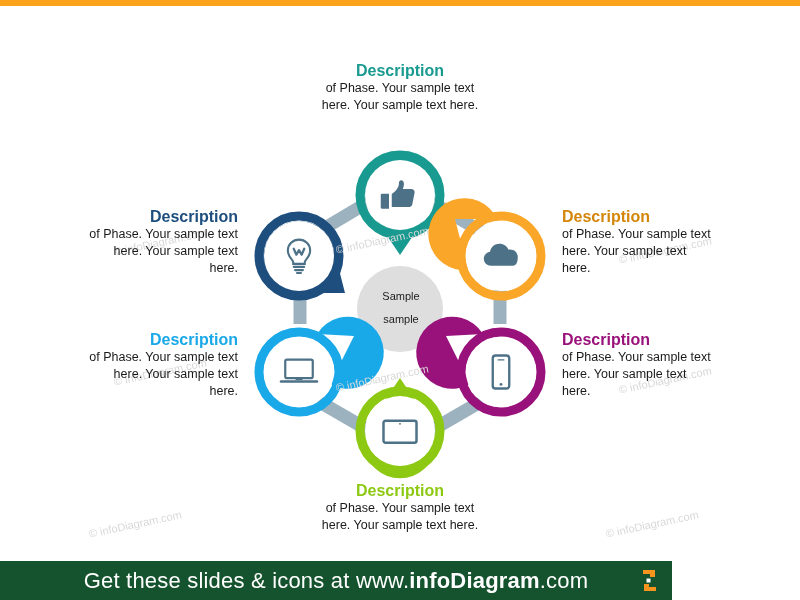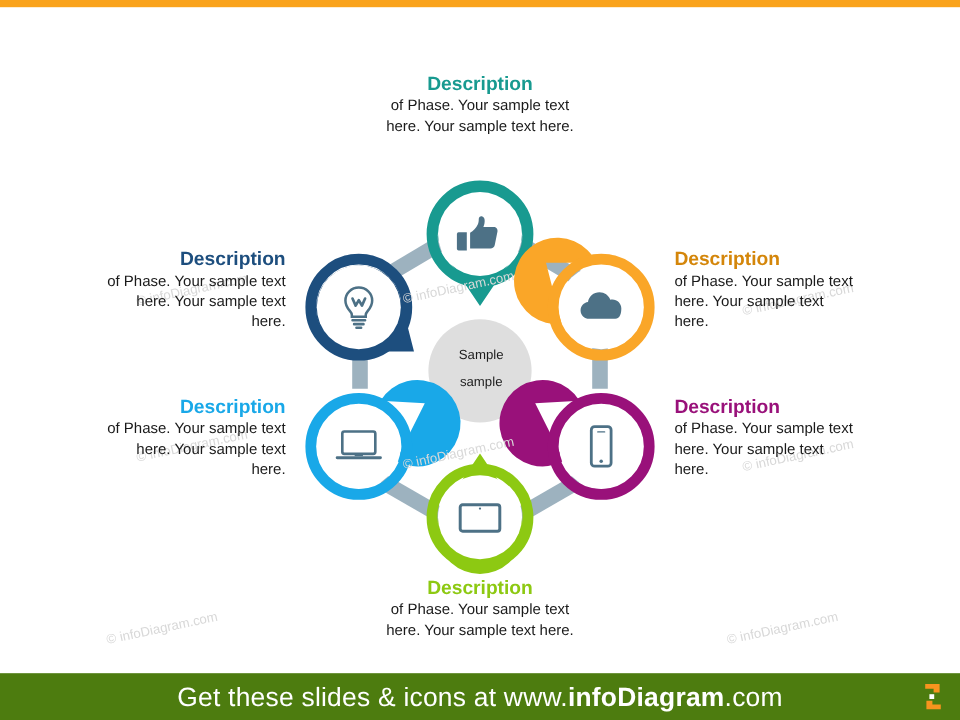--- a/index.html
+++ b/index.html
@@ -96,22 +96,22 @@
   .wm-4 { left: 605px; top: 512px; }
   .wm-5 { left: 113px; top: 360px; }
   .wm-6 { left: 618px; top: 238px; }
   .wm-7 { left: 618px; top: 368px; }
   .wm-8 { left: 113px; top: 230px; }
 
   
   .footer {
     position: absolute;
     left: 0; top: 561px;
-    width: 800px; height: 39px;
-    background: #4d7c0f;
+    width: 672px; height: 39px;
+    background: #14532d;
     display: flex;
     align-items: center;
     justify-content: center;
   }
   .footer-text {
     color: #ffffff;
     font-size: 22px;
     letter-spacing: .2px;
   }
   .footer-text b { font-weight: bold; }

